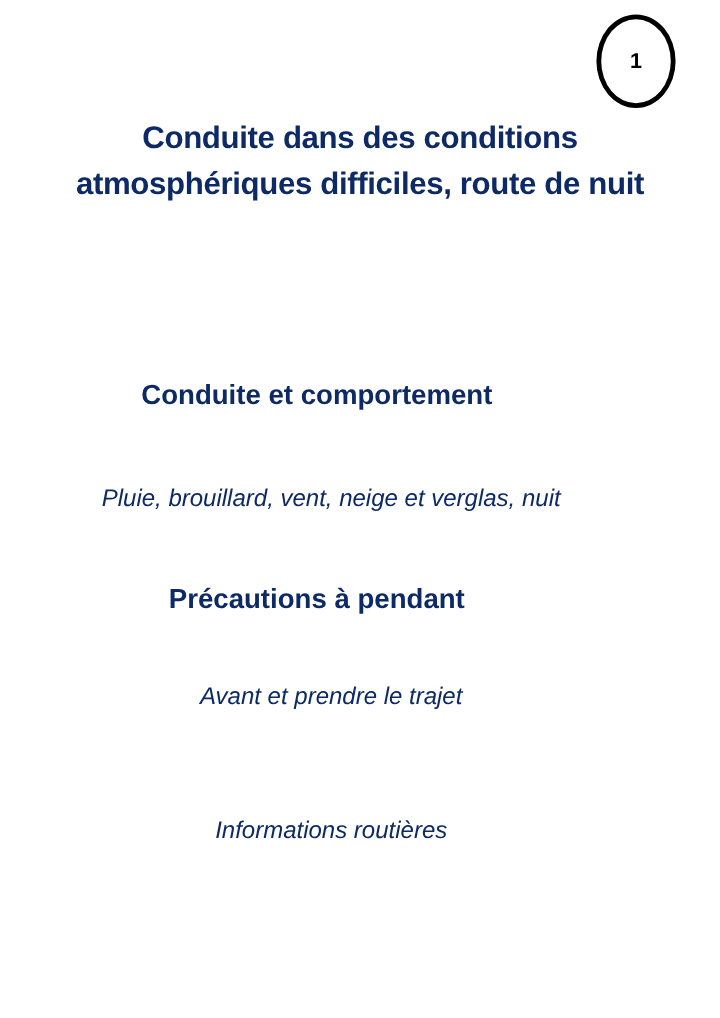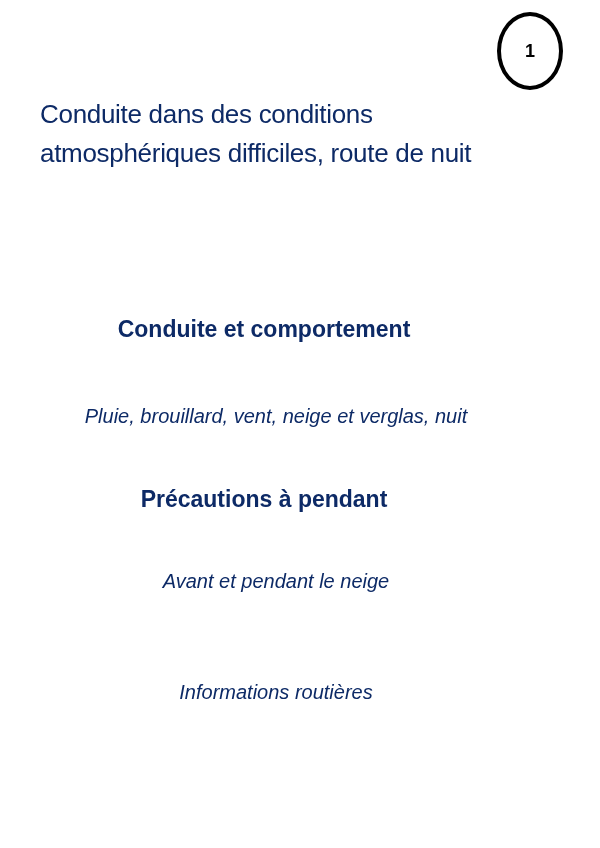--- a/index.html
+++ b/index.html
@@ -2,32 +2,32 @@
 <html><head>
 <meta charset="utf-8">
 <style>
   html, body { margin:0; padding:0; background:#ffffff; }
   body { width:600px; height:848px; position:relative; overflow:hidden;
          font-family:"Liberation Sans", "DejaVu Sans", sans-serif; color:#0d2a66; }
   .badge { position:absolute; left:497px; top:12px; width:66px; height:78px;
            border:4px solid #000; border-radius:50%; box-sizing:border-box;
            display:flex; align-items:center; justify-content:center;
            color:#000; font-weight:bold; font-size:18px; }
-  .title { position:absolute; left:40px; width:520px; top:95px; 
-           font-weight:normal; font-size:26px; line-height:39px; letter-spacing:-0.3px; }
+  .title { position:absolute; left:40px; width:520px; top:95px; text-align:center;
+           font-weight:bold; font-size:26px; line-height:39px; letter-spacing:-0.3px; }
   .h2 { position:absolute; left:0; width:528px; text-align:center; font-weight:bold; font-size:23px; }
   .it { position:absolute; left:0; width:552px; text-align:center; font-style:italic; font-size:20px; }
 </style>
 </head>
 <body>
 
 <div class="badge">
   <span>1</span>
 </div>
 
 <div class="title">Conduite dans des conditions atmosphériques difficiles, route de nuit</div>
 
 <div class="h2" style="top:316px">Conduite et comportement</div>
 <div class="it" style="top:405px">Pluie, brouillard, vent, neige et verglas, nuit</div>
 
 <div class="h2" style="top:486px">Précautions à pendant</div>
-<div class="it" style="top:570px">Avant et pendant le neige</div>
+<div class="it" style="top:570px">Avant et prendre le trajet</div>
 <div class="it" style="top:681px">Informations routières</div>
 
 </body></html>

